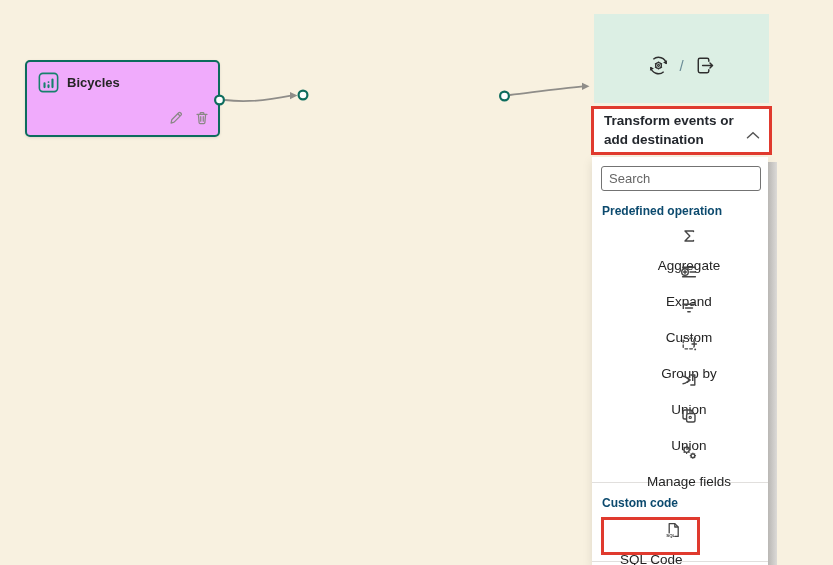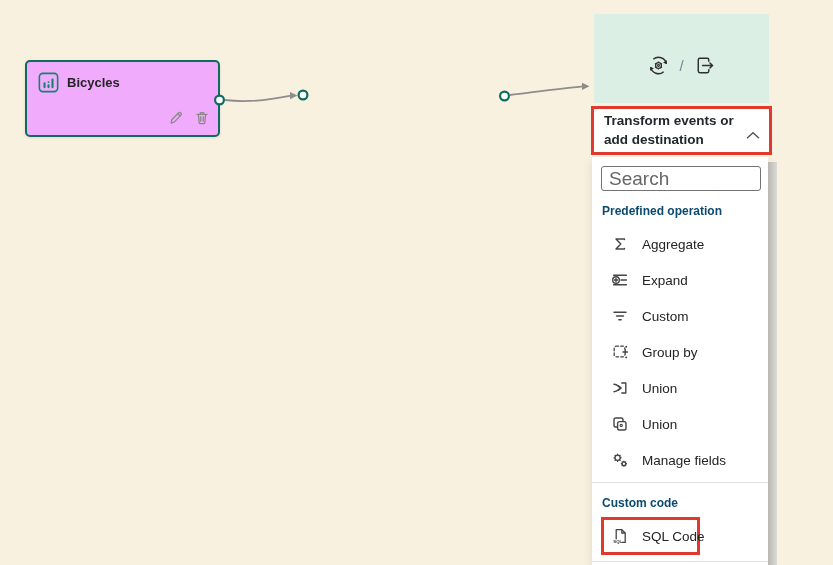--- a/index.html
+++ b/index.html
@@ -60,40 +60,40 @@
 
   
   #dropdown-panel {
     position:absolute; left:592px; top:157px; width:176px; height:408px;
     background:#fff; z-index:10;
     box-shadow:0 4px 10px rgba(0,0,0,.10);
   }
   #search-input {
     display:block; margin:9px 7px 0 9px; width:160px; height:25px;
     border:1px solid #737373; border-radius:3px; padding:0 7px;
-    font-family:"Liberation Sans", sans-serif; font-size:19px; color:#242424;
+    font-family:"Liberation Sans", sans-serif; font-size:13px; color:#242424;
     background:#fff; outline:none;
   }
   #search-input::placeholder { color:#666; }
   .section-label {
     margin:13px 0 0 10px; font-size:12px; font-weight:600; color:#0c4a6e;
   }
   .menu-list { margin-top:8px; }
   .mi {
     height:36px; display:flex; align-items:center; gap:12px;
-    padding-left:18px; cursor:pointer;
+    padding-left:18px; cursor:pointer;flex-direction:column;
   }
   .mi-ic { width:20px; height:20px; flex:0 0 20px; }
   .mi-lb { font-size:13.5px; color:#242424; white-space:nowrap; }
   .divider { height:1px; background:#e1dfdd; margin-top:4px; }
   #sql-box {
     margin:7px 0 0 9px; width:99px; height:38px;
     border:3px solid #e03a2e; display:flex; align-items:center;
   }
-  #sql-box .mi { height:32px; padding-left:6px; gap:12px; }
+  #sql-box .mi { height:32px; padding-left:16px; gap:12px;align-items:flex-end; }
   #bottom-divider { margin-top:6px; }
 
   #scroll-strip {
     position:absolute; left:768px; top:162px; width:9px; height:403px;
     background:linear-gradient(90deg,#b9b7b4,#dcdad7); z-index:11; cursor:pointer;
   }
 
   
   #edges-overlay { position:absolute; left:0; top:0; z-index:5; pointer-events:none; }
 </style>

